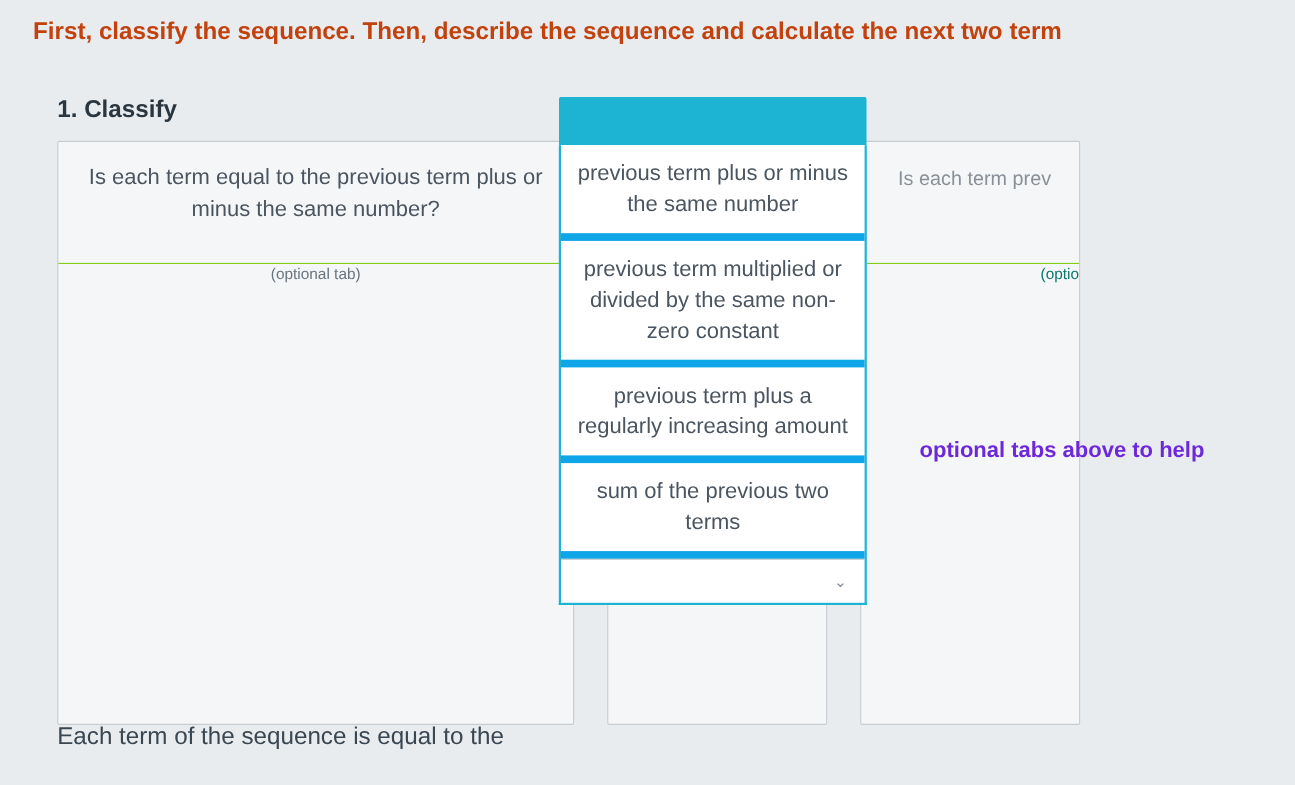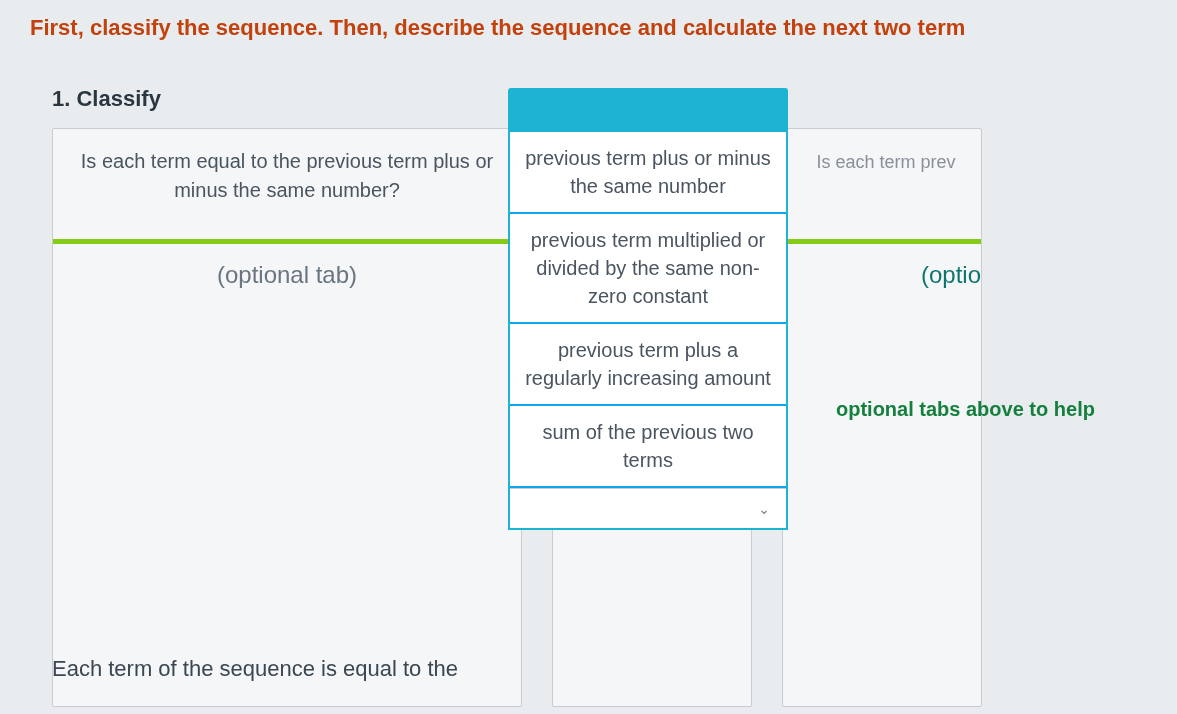--- a/index.html
+++ b/index.html
@@ -46,23 +46,23 @@
     }
     .card-q {
       padding: 18px 26px 2px 26px;
       font-size: 20px;
       color: #4a5560;
       text-align: center;
       line-height: 1.45;
       height: 110px;
     }
     .card-tab {
-      border-top: 5px solid #84cc16;
-      padding: 17px 0;
-      font-size: 24px;
+      border-top: 1px solid #84cc16;
+      padding: 1px 0;
+      font-size: 14px;
       color: #6a7580;
       text-align: center;
     }
     .card-body {
       height: 400px;
     }
     .card-partial {
       width: 200px;
       flex-shrink: 0;
     }
@@ -83,21 +83,21 @@
     .card-far .card-tab {
       text-align: right;
       padding-right: 0;
       color: #0f766e;
     }
     .hint-row {
       position: absolute;
       left: 836px;
       top: 398px;
       font-size: 20px;
-      color: #15803d;
+      color: #6d28d9;
       font-weight: 600;
     }
     .bottom-sentence {
       position: absolute;
       left: 52px;
       top: 656px;
       font-size: 22px;
       color: #3a4651;
     }
     
@@ -118,21 +118,21 @@
     .dropdown-list {
       background: #ffffff;
       border: 2px solid #1db4d4;
       border-top: none;
     }
     .dropdown-item {
       padding: 12px 8px;
       font-size: 20px;
       color: #4a5560;
       text-align: center;
-      border-bottom: 2px solid #0ea5e9;
+      border-bottom: 7px solid #0ea5e9;
       line-height: 1.4;
       cursor: pointer;
     }
     .dropdown-item:last-of-type {
       border-bottom: none;
     }
     .dropdown-sel {
       height: 40px;
       border-top: 1px solid #c8ccd0;
       display: flex;

